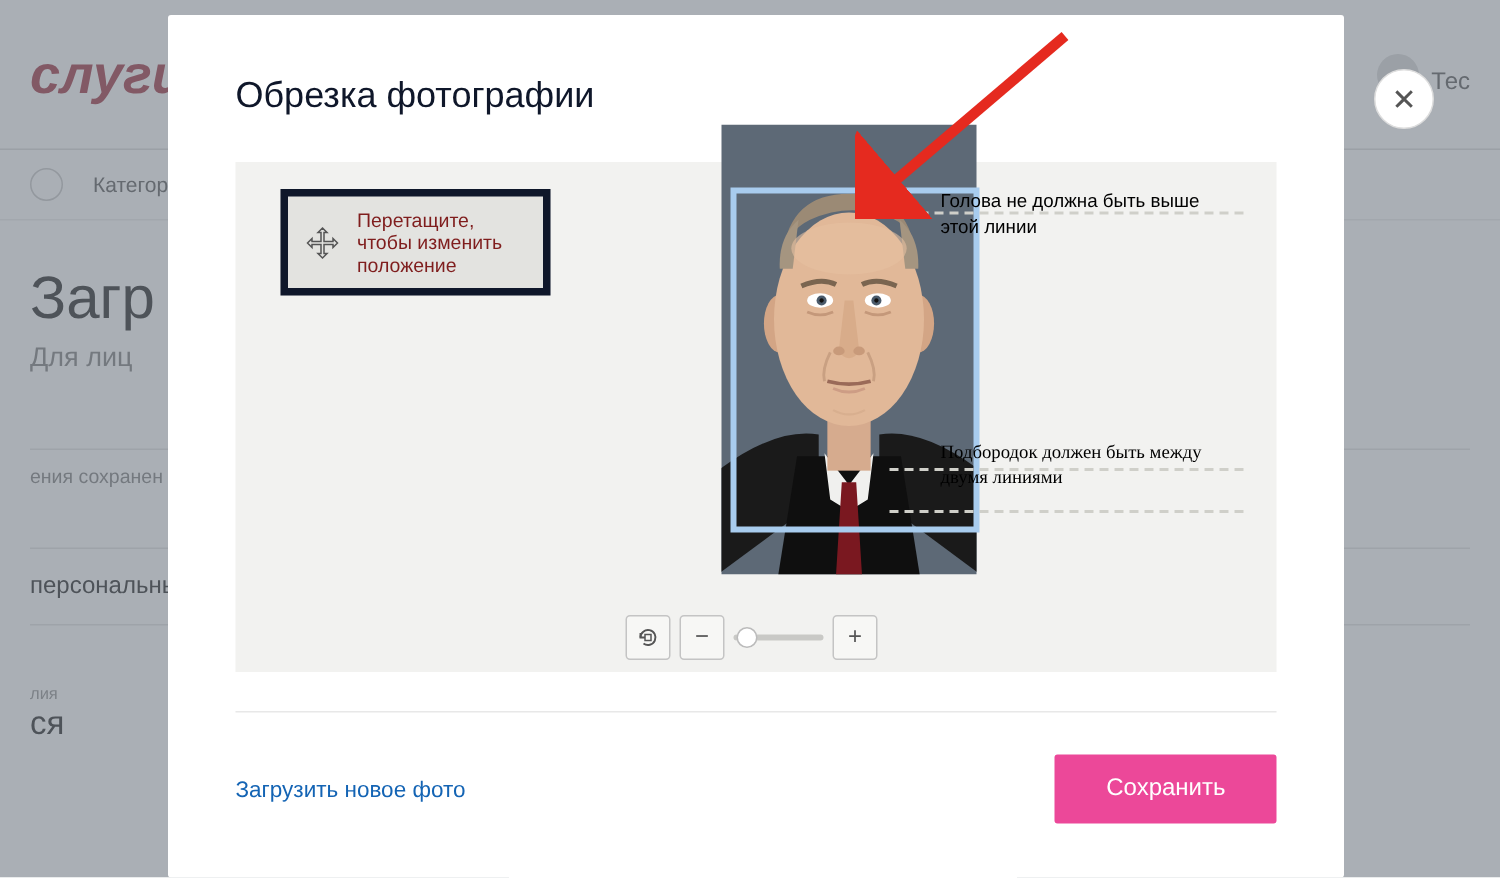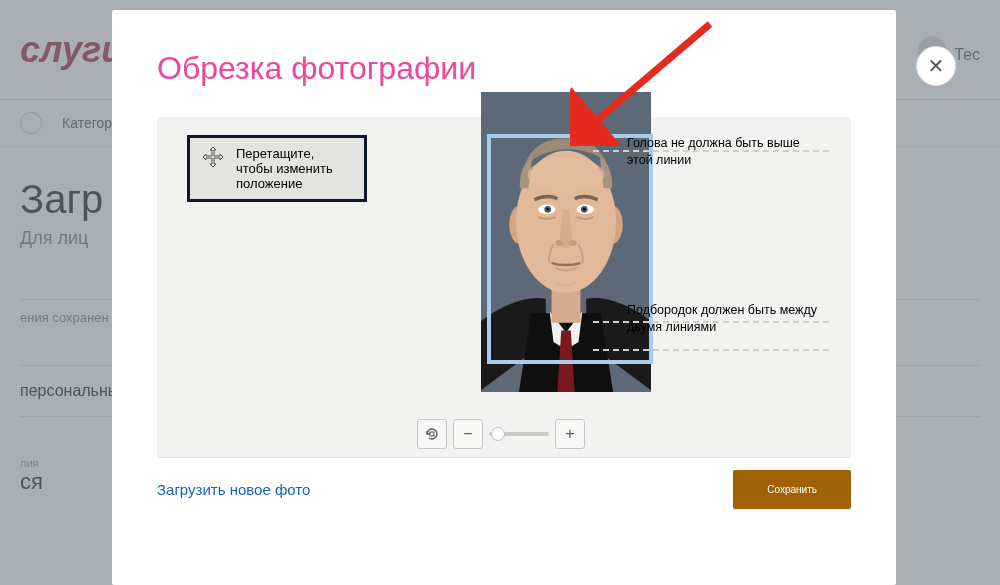--- a/index.html
+++ b/index.html
@@ -20,47 +20,47 @@
     .bg-saved { color: #888; font-size: 13px; margin-top: 50px; padding-top: 10px; border-top: 1px solid #e5e5e5; }
     .bg-accordion { margin-top: 40px; padding: 16px 0; border-top: 1px solid #e5e5e5; border-bottom: 1px solid #e5e5e5; color: #333; font-size: 16px; }
     .bg-input-block { margin-top: 40px; }
     .bg-input-label { font-size: 11px; color: #999; }
     .bg-input-val { font-size: 22px; color: #333; }
     
     
     .overlay { position: absolute; inset: 0; background: rgba(100,110,120,0.55); }
     .modal { position: absolute; left: 112px; top: 10px; right: 104px; bottom: 0; background: #fff; border-radius: 2px; padding: 40px 45px; }
     .close-btn { position: absolute; top: 36px; right: -60px; width: 40px; height: 40px; border-radius: 50%; background: #fff; border: 1px solid #ddd; display: flex; align-items: center; justify-content: center; cursor: pointer; font-size: 20px; color: #555; }
-    .modal-title { font-size: 32px; color: #ec4899; font-weight: 400; margin-bottom: 30px; }
+    .modal-title { font-size: 24px; color: #0f172a; font-weight: 400; margin-bottom: 30px; }
     
     .crop-area { background: #f2f2f0; padding: 18px 20px 10px; position: relative; min-height: 340px; }
-    .drag-hint { position: absolute; top: 18px; left: 30px; background: #e3e3e0; padding: 8px 12px; display: flex; align-items: flex-start; gap: 12px; font-size: 13px; color: #000000; max-width: 180px; border: 3px solid #0f172a; }
+    .drag-hint { position: absolute; top: 18px; left: 30px; background: #e3e3e0; padding: 8px 12px; display: flex; align-items: center; gap: 12px; font-size: 13px; color: #7f1d1d; max-width: 180px; border: 5px solid #0f172a; }
     .drag-icon { flex-shrink: 0; }
     
     .photo-stage { position: absolute; left: 260px; top: 5px; width: 310px; height: 320px; }
     .photo-canvas { position: relative; width: 170px; height: 300px; margin: 0 auto; overflow: visible; }
     .photo-img { position: absolute; left: -6px; top: -30px; width: 182px; height: 312px; }
     .crop-frame { position: absolute; top: 12px; left: 0; width: 166px; height: 230px; border: 4px solid #a8ccee; pointer-events: none; }
     
     .guide-text { position: absolute; font-size: 12.5px; color: #000000; line-height: 1.35; width: 195px; }
     .guide-top { top: 18px; left: 470px; }
-    .guide-bottom { top: 185px; left: 470px; }
+    .guide-bottom { top: 185px; left: 470px; font-family: Liberation Serif, serif; }
     .dash-line { position: absolute; height: 1px; border-top: 2px dashed #cfcfc9; }
     .dash-1 { top: 33px; left: 436px; right: 22px; }
     .dash-2 { top: 204px; left: 436px; right: 22px; }
     .dash-3 { top: 232px; left: 436px; right: 22px; }
     
     .controls { position: absolute; bottom: 8px; left: 260px; display: flex; gap: 6px; align-items: center; }
     .ctrl-btn { width: 30px; height: 30px; border: 1px solid #c4c4c4; background: #f7f7f5; border-radius: 3px; display: flex; align-items: center; justify-content: center; color: #555; cursor: pointer; }
     .slider { width: 60px; height: 4px; background: #c9c9c6; border-radius: 2px; position: relative; }
     .slider-thumb { position: absolute; width: 14px; height: 14px; border-radius: 50%; background: #fff; border: 1px solid #bbb; top: -5px; left: 2px; }
     
-    .modal-footer { border-top: 1px solid #e8e8e8; padding-top: 12px; display: flex; justify-content: space-between; align-items: center; }
+    .modal-footer { margin-top: 26px; border-top: 1px solid #e8e8e8; padding-top: 28px; display: flex; justify-content: space-between; align-items: center; }
     .upload-link { color: #1464b4; font-size: 15px; cursor: pointer; }
-    .save-btn { background: #a16207; color: #fff; border: none; padding: 14px 34px; font-size: 10px; cursor: pointer; border-radius: 2px; }
+    .save-btn { background: #ec4899; color: #fff; border: none; padding: 14px 34px; font-size: 16px; cursor: pointer; border-radius: 2px; }
     
     
     .arrow { position: absolute; top: 16px; left: 570px; pointer-events: none; }
     
     
     .face-svg { width: 100%; height: 100%; }
   </style>
 </head>
 <body>
 

